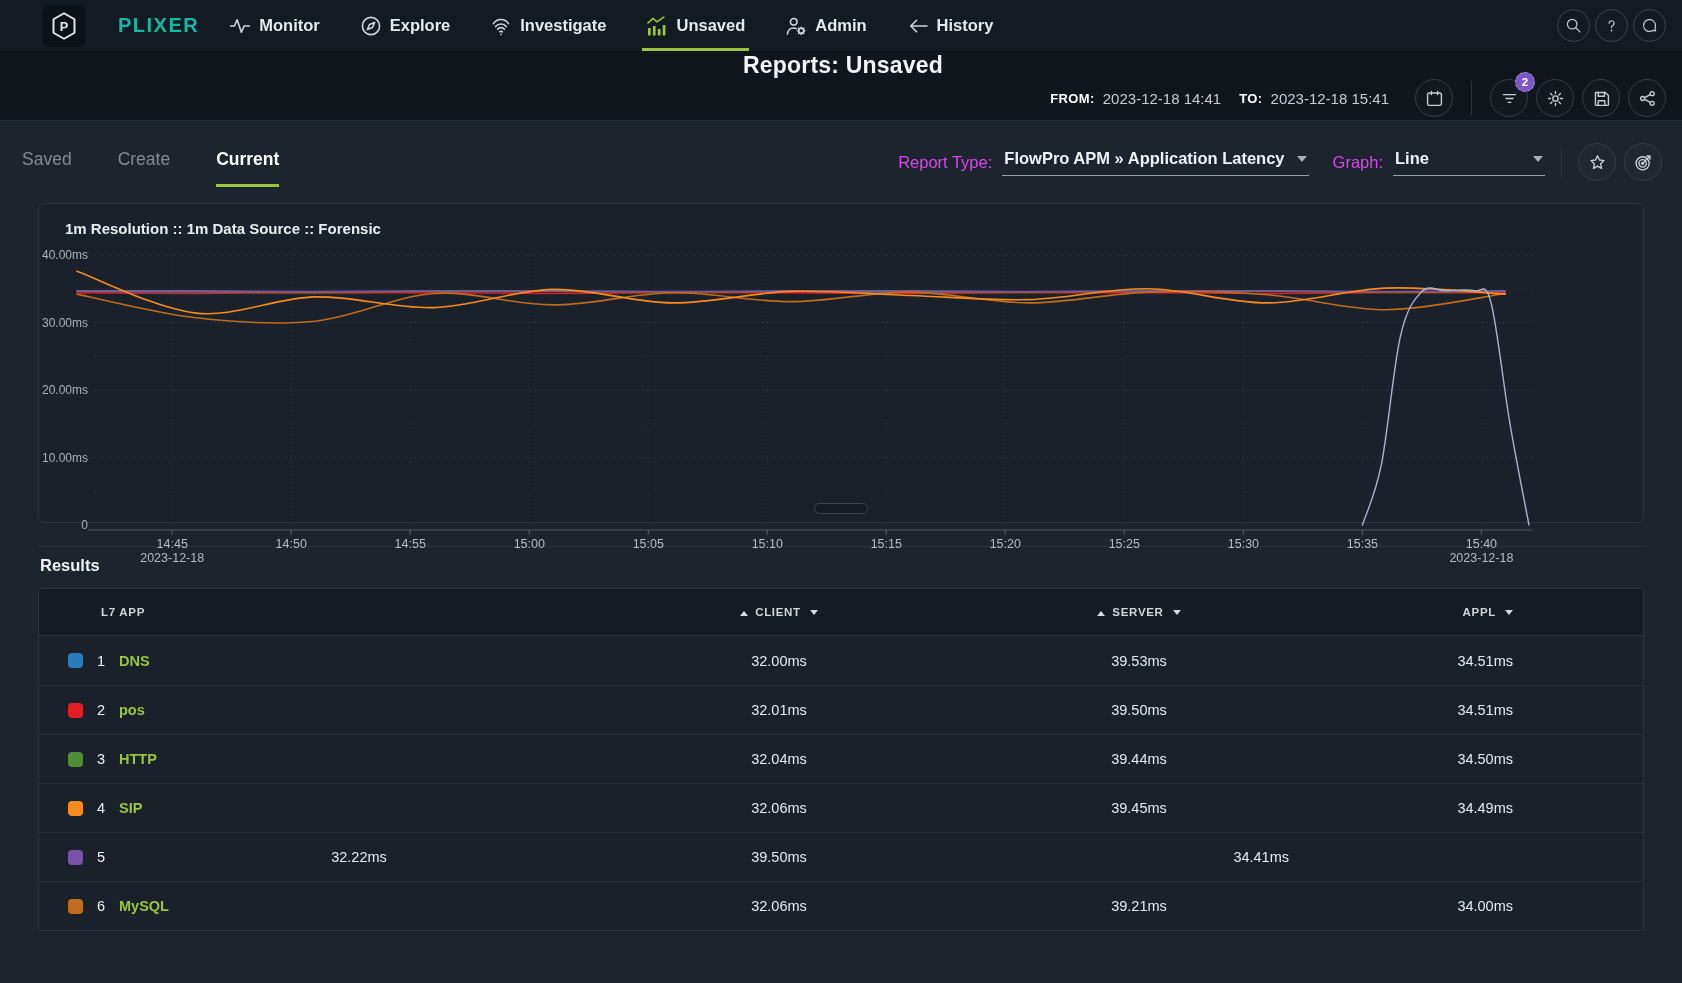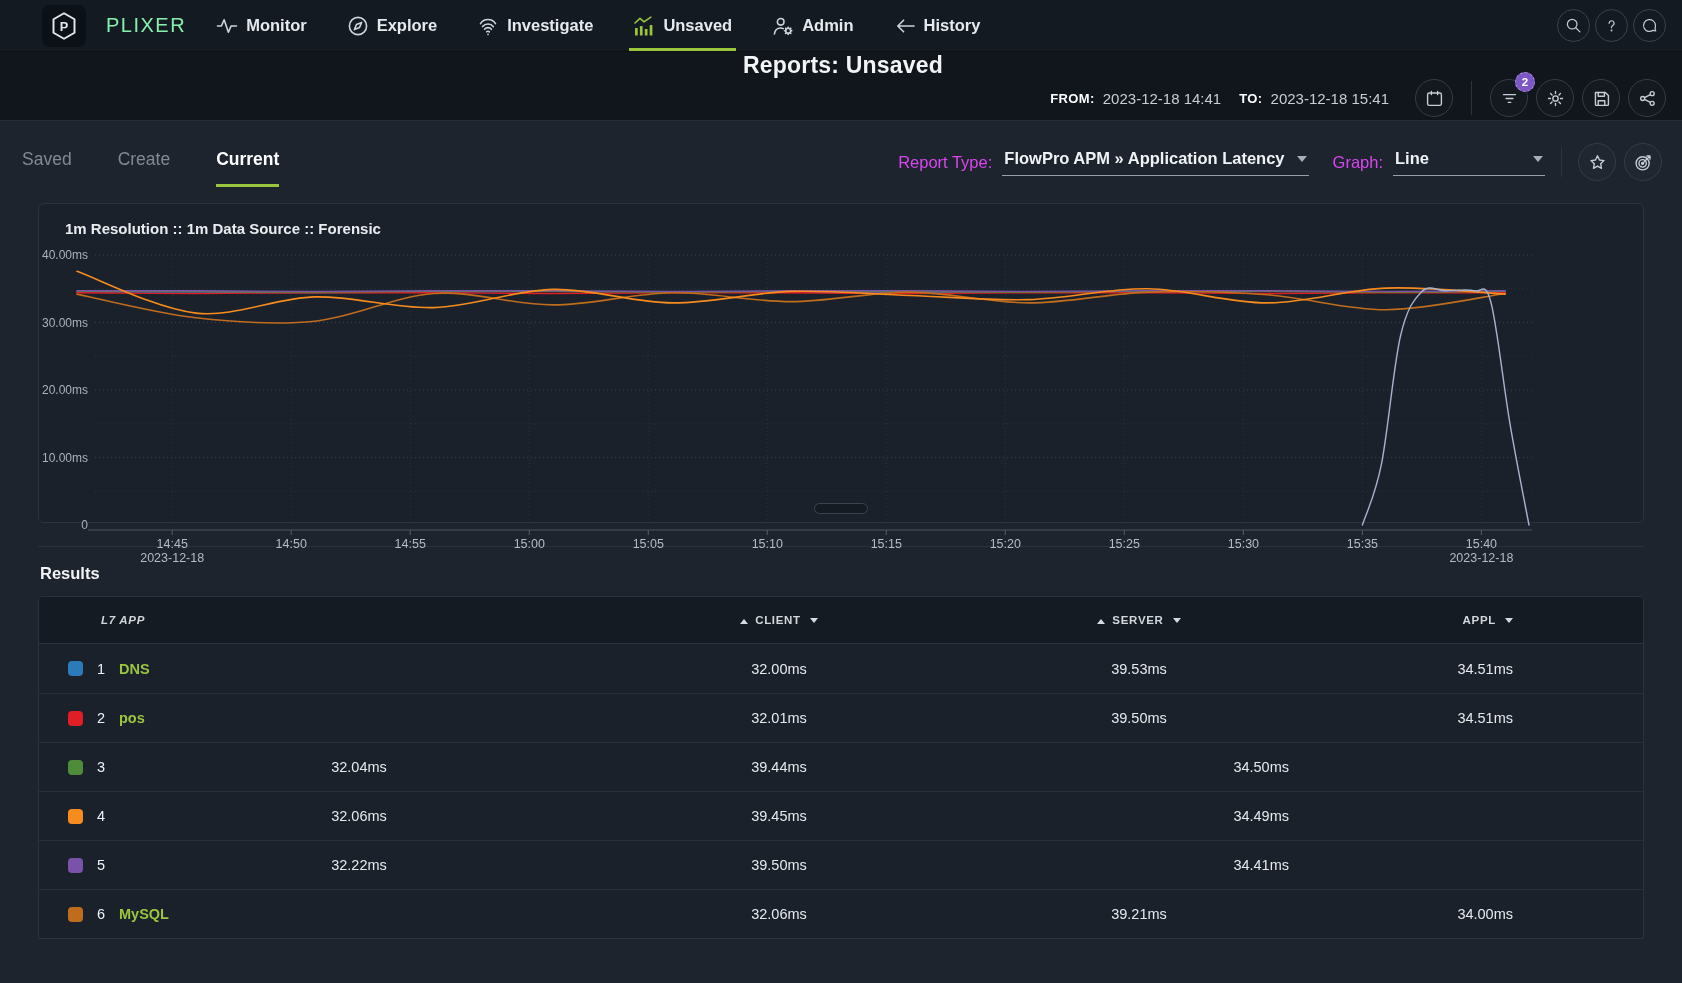--- a/index.html
+++ b/index.html
@@ -4,21 +4,21 @@
 <style>
   * { margin:0; padding:0; box-sizing:border-box; }
   html,body { width:1682px; height:983px; overflow:hidden; background:#1d242d;
     font-family:"Liberation Sans", sans-serif; color:#e8ebee; }
   button { font-family:inherit; }
 
   
   .topnav { height:52px; background:#141a21; display:flex; align-items:center; position:relative; border-bottom:1px solid #0d1116; }
   .logo { display:flex; align-items:center; margin-left:42px; cursor:pointer; }
   .logo-box { width:44px; height:42px; background:#0c1117; border-radius:8px; display:flex; align-items:center; justify-content:center; }
-  .logo-text { font-size:20px; font-weight:400; letter-spacing:1.5px; color:#86efac; margin-left:20px; }
+  .logo-text { font-size:20px; font-weight:700; letter-spacing:1.5px; color:#14b8a6; margin-left:32px; }
   .nav-items { display:flex; align-items:center; height:100%; margin-left:26px; }
   .nav-item { display:flex; align-items:center; gap:8px; height:100%; padding:0 4px; margin-right:32px;
     font-size:16.5px; font-weight:700; color:#e6eaee; cursor:pointer; position:relative; }
   .nav-item .icon { width:22px; height:22px; color:#cdd4da; }
   .nav-item.active .icon { color:#9ac63e; }
   .nav-item.active::after { content:""; position:absolute; left:0; right:0; bottom:0; height:3px; background:#9ac63e; }
   .nav-right { margin-left:auto; margin-right:16px; display:flex; gap:5px; }
   .nav-cbtn { width:33px; height:33px; border-radius:50%; border:1px solid #39424d; background:transparent;
     color:#c2c9d0; display:flex; align-items:center; justify-content:center; cursor:pointer; }
   .nav-cbtn .icon { width:17px; height:17px; }
@@ -53,26 +53,26 @@
 
   
   .chart-panel { margin:16px 38px 0 38px; height:320px; background:#1a212b; border:1px solid #2b333d; border-radius:6px; position:relative; }
   .chart-title { font-size:15px; font-weight:700; color:#eaedf0; padding:16px 0 0 26px; }
   #chart { display:block; margin-top:3px; }
   .drag-pill { position:absolute; bottom:8px; left:50%; transform:translateX(-50%); width:54px; height:11px;
     border-radius:6px; background:#151b23; border:1.5px solid #3a434e; cursor:row-resize; }
   .hdiv { height:1px; background:#2a323c; margin:23px 38px 0 38px; }
 
   
-  .results-h { font-size:16.5px; font-weight:600; color:#f0f2f4; margin:17px 0 13px 40px; }
+  .results-h { font-size:16.5px; font-weight:600; color:#f0f2f4; margin:9px 0 13px 40px; }
   .table-panel { margin:0 38px; background:#1a212b; border:1px solid #2b333d; border-radius:4px 4px 0 0; overflow:hidden; }
   .thead, .trow { display:grid; grid-template-columns:44px 36px 480px 360px 360px 224px; align-items:center; }
   .thead { height:47px; background:#151b23; border-bottom:1px solid #2b333d;
     font-size:11.5px; font-weight:700; letter-spacing:.7px; color:#d2d7dc; }
-  .hcell.first { grid-column:1 / 4; padding-left:62px;font-style:italic; }
+  .hcell.first { grid-column:1 / 4; padding-left:62px; }
   .hcell { display:flex; align-items:center; cursor:pointer; }
   .hcell.center { justify-content:center; }
   .hcell.right { justify-content:flex-end; padding-right:30px; }
   .tri-up { width:0; height:0; border:4px solid transparent; border-bottom:5px solid #d6dbe0; margin-right:7px; transform:translateY(-1px); }
   .tri-down { width:0; height:0; border:4px solid transparent; border-top:5px solid #d6dbe0; margin-left:9px; transform:translateY(2px); }
   .trow { height:49px; border-top:1px solid #272f39; background:#1a212b; }
   .trow:first-child { border-top:none; }
   .sw-c { display:flex; justify-content:flex-end; }
   .sw { width:15px; height:15px; border-radius:4px; display:block; }
   .rank { text-align:center; font-size:14.5px; color:#f0f3f5; }
@@ -357,29 +357,31 @@
        <div class="cell app">pos</div>
        <div class="cell val center">32.01ms</div>
        <div class="cell val center">39.50ms</div>
        <div class="cell val right">34.51ms</div>
         </div>
         <div class="trow">
           <div class="cell sw-c">
             <span class="sw" style="background:#4f8c3a"></span>
           </div>
        <div class="cell rank">3</div>
+       <div class="cell app">HTTP</div>
        <div class="cell val center">32.04ms</div>
        <div class="cell val center">39.44ms</div>
        <div class="cell val right">34.50ms</div>
         </div>
         <div class="trow">
           <div class="cell sw-c">
             <span class="sw" style="background:#f78c1e"></span>
           </div>
        <div class="cell rank">4</div>
+       <div class="cell app">SIP</div>
        <div class="cell val center">32.06ms</div>
        <div class="cell val center">39.45ms</div>
        <div class="cell val right">34.49ms</div>
         </div>
         <div class="trow">
           <div class="cell sw-c">
             <span class="sw" style="background:#7a52a9"></span>
           </div>
        <div class="cell rank">5</div>
        <div class="cell val center">32.22ms</div>

